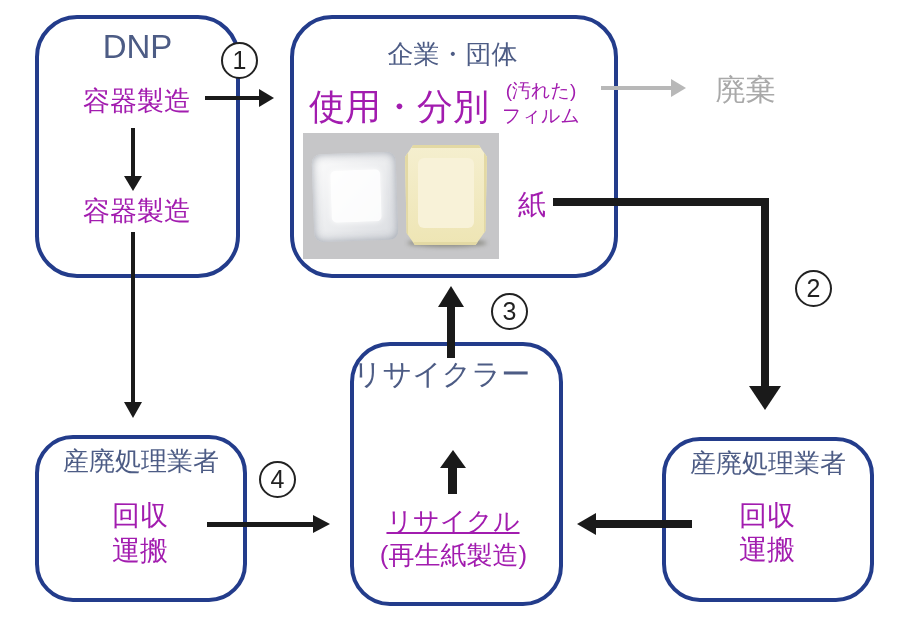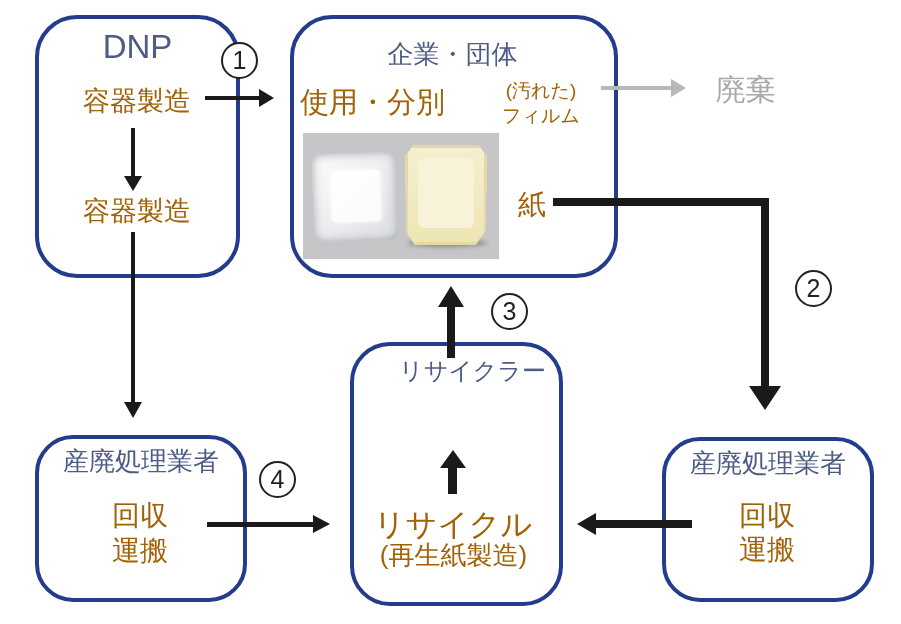--- a/index.html
+++ b/index.html
@@ -5,21 +5,21 @@
   html,body{margin:0;padding:0;background:#ffffff;}
   #canvas{
     position:relative;width:901px;height:612px;background:#ffffff;overflow:hidden;
     font-family:"Liberation Sans","DejaVu Sans",sans-serif;
   }
   
   .flow-box{
     position:absolute;border:4px solid #233c8b;border-radius:42px;background:#ffffff;
     box-sizing:border-box;
   }
-  .txt{position:absolute;color:#a16207;white-space:nowrap;}
+  .txt{position:absolute;color:#a21caf;white-space:nowrap;}
   .center{text-align:center;}
   .box-title{color:#4d5c85;}
   .gray-label{color:#a9a9a9;}
   
   .aline{position:absolute;background:#1a1a1a;}
   .aline.gray{background:#b8b8b8;}
   .ahead{position:absolute;width:0;height:0;}
   
   .num-circle{
     position:absolute;width:33px;height:33px;border:2px solid #222222;border-radius:50%;
@@ -63,39 +63,39 @@
   <div class="flow-box" style="left:290px;top:15px;width:328px;height:263px;"></div>
   <div class="flow-box" style="left:350px;top:342px;width:213px;height:264px;border-radius:40px;"></div>
   <div class="flow-box" style="left:35px;top:435px;width:212px;height:167px;border-radius:38px;"></div>
   <div class="flow-box" style="left:662px;top:437px;width:212px;height:165px;border-radius:38px;"></div>
 
   <div class="txt box-title center" style="left:60px;top:28px;width:155px;font-size:33px;">DNP</div>
   <div class="txt center" style="left:47px;top:83px;width:180px;font-size:27px;">容器製造</div>
   <div class="txt center" style="left:47px;top:193px;width:180px;font-size:27px;">容器製造</div>
 
   <div class="txt box-title center" style="left:330px;top:37px;width:245px;font-size:26px;">企業・団体</div>
-  <div class="txt center" style="left:290px;top:83px;width:165px;font-size:29px;">使用・分別</div>
+  <div class="txt center" style="left:309px;top:83px;width:165px;font-size:36px;">使用・分別</div>
   <div class="txt center" style="left:495px;top:78px;width:92px;font-size:19px;">(汚れた)</div>
   <div class="txt center" style="left:495px;top:103px;width:92px;font-size:19px;">フィルム</div>
   <div class="txt center" style="left:512px;top:186px;width:40px;font-size:28px;">紙</div>
 
   <div class="photo">
     <div class="film">
       <div class="film-inner"></div>
     </div>
     <div class="tray-shadow"></div>
     <div class="tray">
       <div class="tray-inner"></div>
     </div>
   </div>
 
   <div class="txt gray-label center" style="left:708px;top:70px;width:75px;font-size:30px;font-family:Liberation Mono, monospace;">廃棄</div>
 
-  <div class="txt box-title center" style="left:376px;top:355px;width:193px;font-size:24px;">リサイクラー</div>
-  <div class="txt center" style="left:363px;top:504px;width:180px;font-size:31px;">リサイクル</div>
+  <div class="txt box-title center" style="left:345px;top:355px;width:193px;font-size:29px;">リサイクラー</div>
+  <div class="txt center" style="left:363px;top:504px;width:180px;font-size:26px;text-decoration:underline;">リサイクル</div>
   <div class="txt center" style="left:356px;top:538px;width:195px;font-size:26px;">(再生紙製造)</div>
 
   <div class="txt box-title center" style="left:45px;top:444px;width:192px;font-size:26px;">産廃処理業者</div>
   <div class="txt center" style="left:55px;top:497px;width:170px;font-size:28px;">回収</div>
   <div class="txt center" style="left:55px;top:532px;width:170px;font-size:28px;">運搬</div>
 
   <div class="txt box-title center" style="left:672px;top:446px;width:192px;font-size:26px;">産廃処理業者</div>
   <div class="txt center" style="left:682px;top:497px;width:170px;font-size:28px;">回収</div>
   <div class="txt center" style="left:682px;top:531px;width:170px;font-size:28px;">運搬</div>
 

